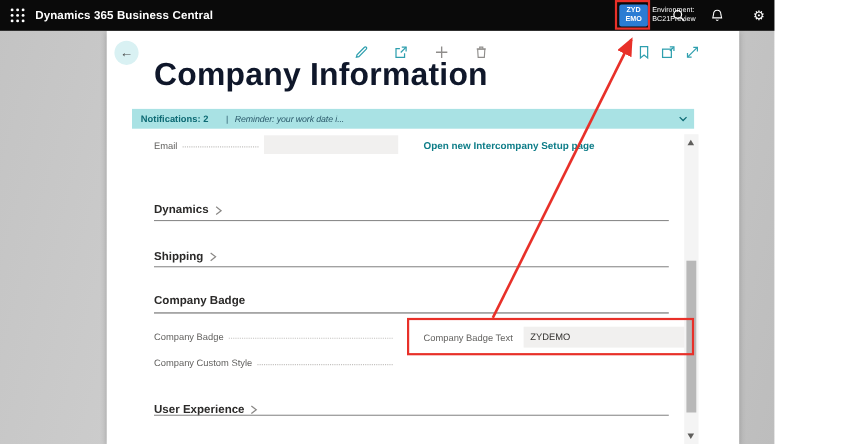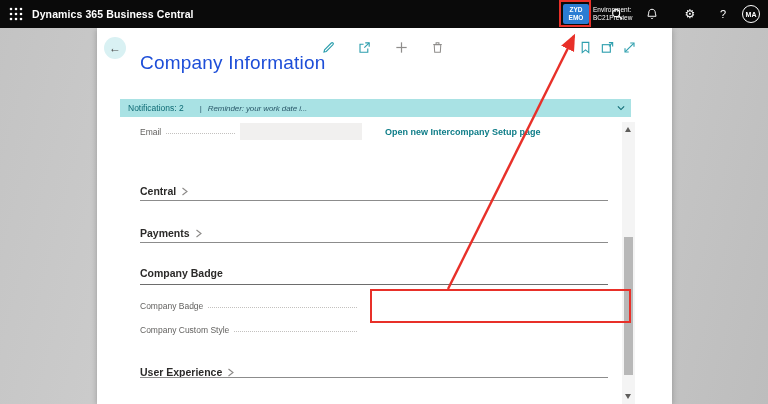--- a/index.html
+++ b/index.html
@@ -1,18 +1,18 @@
 <!DOCTYPE html>
 <html style="--topbar: #0a0a0a; --accent: #2e9fae; --accentd: #0e7d88; --badge: #2b7cd3; --notif: #a9e2e4; --red: #e83029;"><head>
 <meta charset="utf-8">
 <style>
   * { margin:0; padding:0; box-sizing:border-box; }
   html,body { width:768px; height:404px; overflow:hidden; }
   body { font-family:"Liberation Sans", sans-serif; }
-  #app { position:relative; width:768px; height:404px;
+  #app { position:relative; width:704px; height:404px;
          background:linear-gradient(105deg,#c3c3c3 0%,#d3d3d3 45%,#bdbdbd 100%); overflow:hidden; }
 
   
   .topbar { position:absolute; left:0; top:0; width:768px; height:28px; background:var(--topbar,#0a0a0a); z-index:30; }
   .waffle { position:absolute; left:9px; top:7px; width:14px; height:14px; cursor:pointer; }
   .app-title { position:absolute; left:32px; top:0; height:28px; line-height:28px;
                color:#fff; font-size:10.5px; font-weight:600; letter-spacing:.1px; }
   .env-pill { position:absolute; left:563px; top:4px; width:26px; height:20px; border-radius:2px;
               background:var(--badge,#2b7cd3); color:#fff; font-size:6.5px; font-weight:700;
               display:flex; flex-direction:column; align-items:center; justify-content:center; line-height:8px; }
@@ -28,26 +28,26 @@
   
   .card { position:absolute; left:97px; top:28px; width:575px; height:376px; background:#fff;
           box-shadow:0 1px 6px rgba(0,0,0,.25); z-index:5; }
   .back-btn { position:absolute; left:7px; top:9px; width:22px; height:22px; border-radius:50%;
               background:#d9f1f3; color:#4a4a4a; font-size:12px; display:flex; align-items:center;
               justify-content:center; cursor:pointer; }
   .act-ic { position:absolute; top:12px; width:15px; height:15px; cursor:pointer; }
   .act-ic svg { width:15px; height:15px; display:block; }
   .teal { color:var(--accent,#2e9fae); }
   .gray { color:#8f8d8b; }
-  .page-title { position:absolute; left:43px; top:24px; font-size:19px; font-weight:400; color:#1d4ed8; letter-spacing:.2px; }
+  .page-title { position:absolute; left:43px; top:24px; font-size:29px; font-weight:700; color:#0f172a; letter-spacing:.2px; }
 
   
   .notif { position:absolute; left:23px; top:71px; width:511px; height:18px; background:var(--notif,#a9e2e4);
            display:flex; align-items:center; padding:0 22px 0 8px; overflow:hidden; white-space:nowrap; }
-  .notif-label { font-size:8.5px; font-weight:400; color:#0d6a74; margin-right:10px; cursor:pointer; }
+  .notif-label { font-size:8.5px; font-weight:700; color:#0d6a74; margin-right:10px; cursor:pointer; }
   .notif-msg { font-size:8px; font-style:italic; color:#2b5a6b; cursor:pointer; letter-spacing:-.1px; }
   .notif-sep { font-size:8px; color:#2b5a6b; margin:0 6px; }
   .notif-chev { position:absolute; right:5px; top:4px; width:10px; height:10px; color:#0d6a74; cursor:pointer; }
   .notif-chev svg { width:10px; height:10px; display:block; }
 
   
   .frow { position:absolute; left:43px; width:222px; height:17px; display:flex; align-items:center; }
   .frow .lbl { font-size:8.5px; color:#636260; white-space:nowrap; }
   .frow .leader { flex:1; border-bottom:1px dotted #c3c1bf; margin:0 5px 4px 5px; height:8px; }
   .frow .vbox { width:122px; height:17px; background:#f1f0ef; font-size:8.5px; color:#33312f;
@@ -193,51 +193,56 @@
 
     <div class="frow" style="top:95px">
       <span class="lbl">Email</span>
       <span class="leader"></span>
       <span class="vbox"></span>
     </div>
 
     <a class="ic-link">Open new Intercompany Setup page</a>
 
     <div class="sec" style="top:157px">
-      <span class="sec-t">Central</span>
+      <span class="sec-t">Dynamics</span>
       <span class="chev">
         <svg viewBox="0 0 9 9" fill="none" stroke="currentColor" stroke-width="1.1">
             <polyline points="2.5,1 7,4.5 2.5,8"></polyline>
           </svg>
       </span>
     </div>
     <div class="rule" style="top:172px"></div>
 
     <div class="sec" style="top:199px">
-      <span class="sec-t">Payments</span>
+      <span class="sec-t">Shipping</span>
       <span class="chev">
         <svg viewBox="0 0 9 9" fill="none" stroke="currentColor" stroke-width="1.1">
             <polyline points="2.5,1 7,4.5 2.5,8"></polyline>
           </svg>
       </span>
     </div>
     <div class="rule" style="top:214px"></div>
 
     <div class="sec" style="top:239px">
       <span class="sec-t">Company Badge</span>
     </div>
     <div class="rule rule-dark" style="top:256px"></div>
 
     <div class="frow" style="top:268px;height:19px">
       <span class="lbl">Company Badge</span>
       <span class="leader"></span>
     </div>
     <div class="frow" style="top:292px;height:19px">
       <span class="lbl">Company Custom Style</span>
       <span class="leader"></span>
+    </div>
+    <div class="frow frow-r" style="top:269px;height:19px">
+      <span class="lbl">Company Badge Text</span>
+      <span class="leader"></span>
+      <span class="vbox" style="height:19px;line-height:19px">ZYDEMO</span>
     </div>
 
     <div class="sec" style="top:338px">
       <span class="sec-t">User Experience</span>
       <span class="chev">
         <svg viewBox="0 0 9 9" fill="none" stroke="currentColor" stroke-width="1.1">
             <polyline points="2.5,1 7,4.5 2.5,8"></polyline>
           </svg>
       </span>
     </div>

